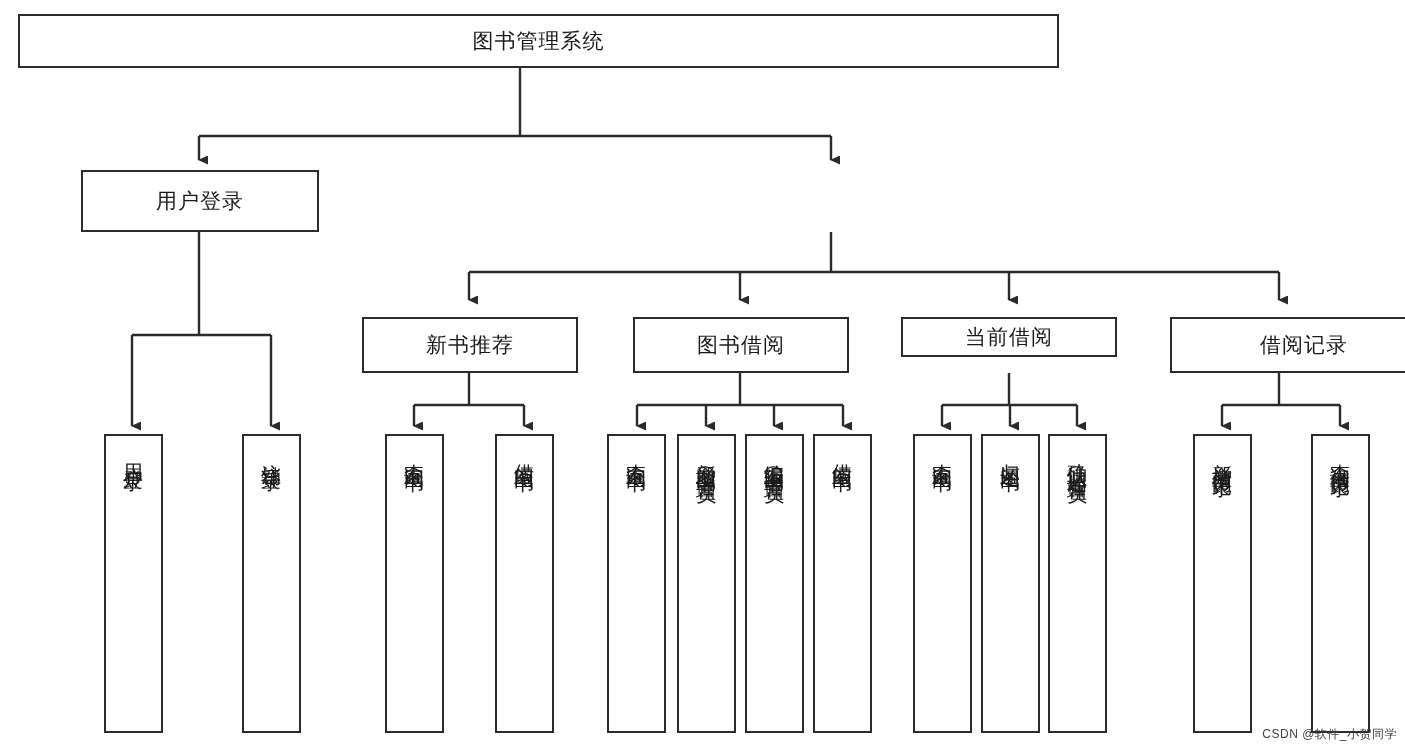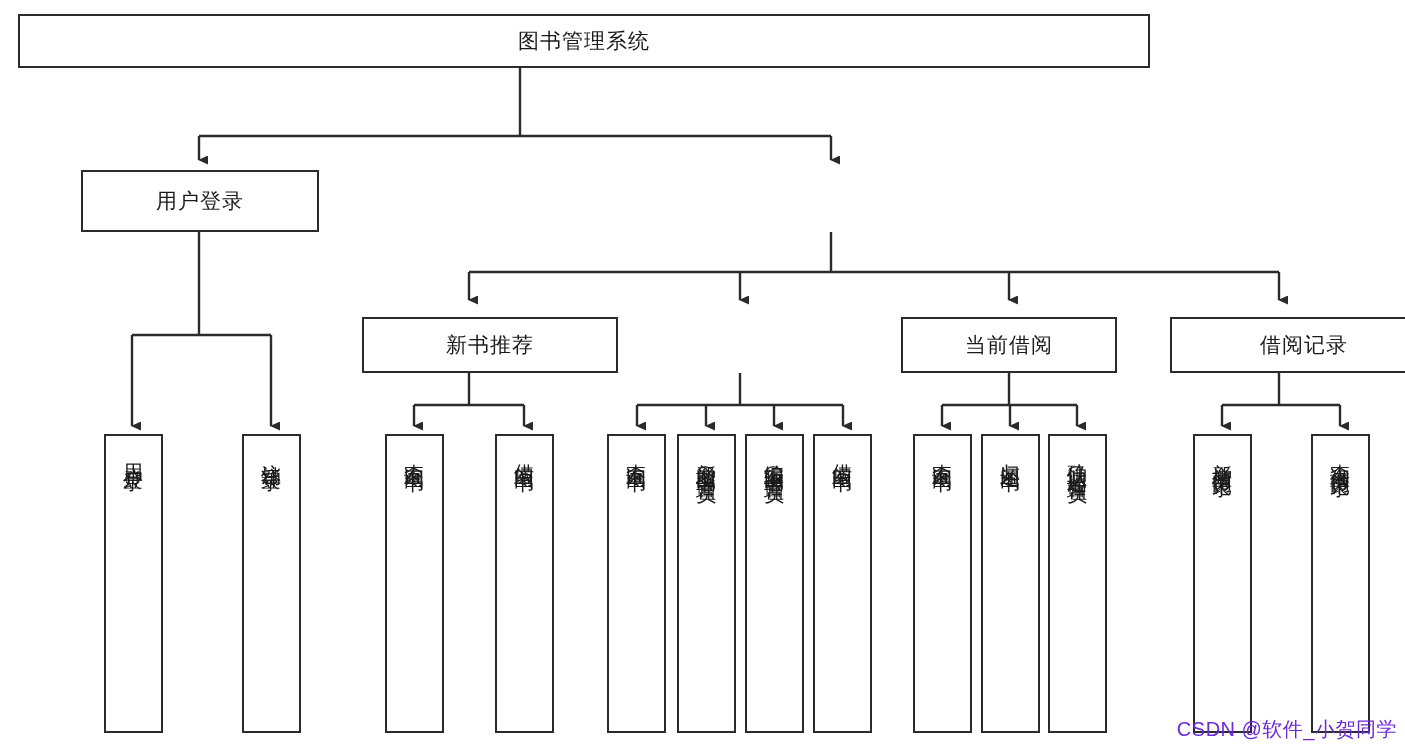--- a/index.html
+++ b/index.html
@@ -53,22 +53,22 @@
     text-orientation: upright;
     font-size: 20px;
     letter-spacing: 3px;
     line-height: 1.1;
     white-space: nowrap;
   }
   #watermark {
     position: absolute;
     right: 8px;
     bottom: 4px;
-    font-size: 20px;
-    color: #6d28d9;
+    font-size: 12px;
+    color: #404040;
     letter-spacing: 0.5px;
     white-space: nowrap;
     user-select: none;
   }
 </style>
 </head>
 <body>
 
 <div id="diagram-root">
 
@@ -116,32 +116,35 @@
       <path d="M1010,405 L1010,426" marker-end="url(#arrowhead)"></path>
       <path d="M1077,405 L1077,426" marker-end="url(#arrowhead)"></path>
 
       <path d="M1279,373 L1279,405"></path>
       <path d="M1222,405 L1340,405"></path>
       <path d="M1222,405 L1222,426" marker-end="url(#arrowhead)"></path>
       <path d="M1340,405 L1340,426" marker-end="url(#arrowhead)"></path>
     </g>
   </svg>
 
-  <div class="node" style="left:18px; top:14px; width:1132px; height:54px;">
+  <div class="node" style="left:18px; top:14px; width:1041px; height:54px;">
     <span class="node-label">图书管理系统</span>
   </div>
 
   <div class="node" style="left:81px; top:170px; width:238px; height:62px;">
     <span class="node-label">用户登录</span>
   </div>
 
-  <div class="node" style="left:362px; top:317px; width:256px; height:56px;">
+  <div class="node" style="left:362px; top:317px; width:216px; height:56px;">
     <span class="node-label">新书推荐</span>
   </div>
-  <div class="node" style="left:901px; top:317px; width:216px; height:56px;">
+  <div class="node" style="left:633px; top:317px; width:216px; height:56px;">
+    <span class="node-label">图书借阅</span>
+  </div>
+  <div class="node" style="left:901px; top:317px; width:216px; height:40px;">
     <span class="node-label">当前借阅</span>
   </div>
   <div class="node" style="left:1170px; top:317px; width:268px; height:56px;">
     <span class="node-label">借阅记录</span>
   </div>
 
   <div class="node leaf" style="left:104px; top:434px; width:59px; height:299px;">
     <span class="node-label">用户登录</span>
   </div>
   <div class="node leaf" style="left:242px; top:434px; width:59px; height:299px;">

